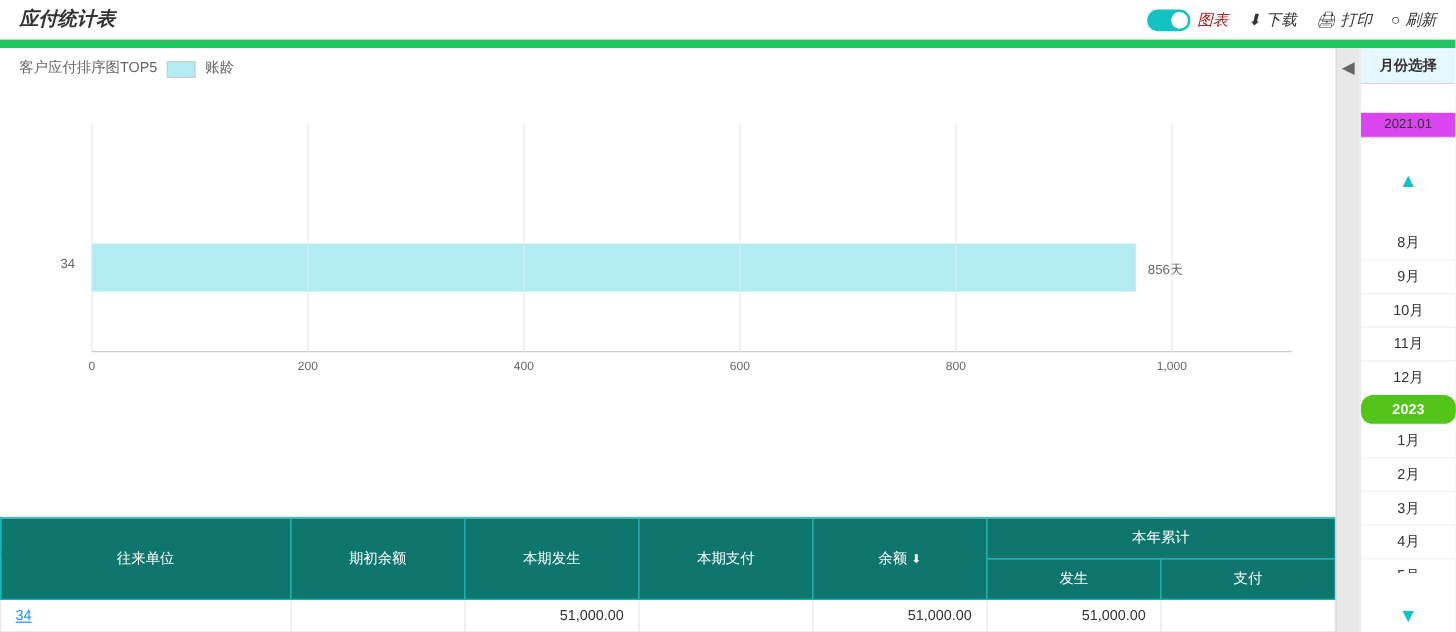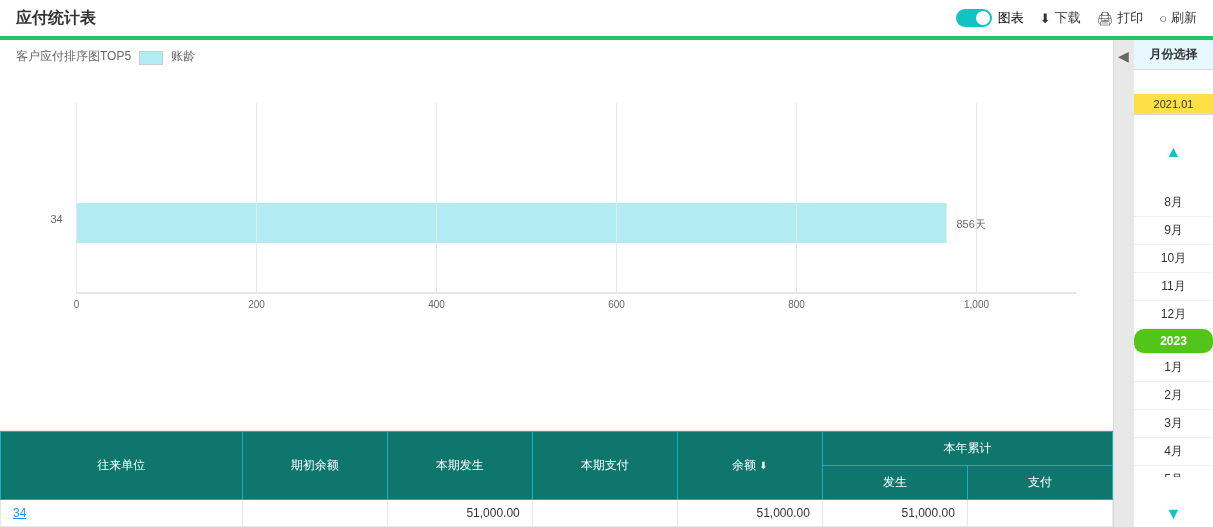--- a/index.html
+++ b/index.html
@@ -1,27 +1,27 @@
 <!DOCTYPE html>
 <html><head>
   <meta charset="utf-8">
   <style>
     * { box-sizing: border-box; margin: 0; padding: 0; }
     body { font-family: 'Microsoft YaHei', Arial, sans-serif; font-size: 12px; background: #f0f2f5; color: #333; }
 
     .app-container { width: 1213px; height: 527px; display: flex; flex-direction: column; background: #fff; overflow: hidden; }
 
     
-    .header { display: flex; align-items: center; justify-content: space-between; padding: 16px 16px; background: #fff; border-bottom: 4px solid #22c55e; height: 40px; }
+    .header { display: flex; align-items: center; justify-content: space-between; padding: 16px 16px; background: #fff; border-bottom: 7px solid #22c55e; height: 40px; font-style: italic; }
     .header-title { font-size: 16px; font-weight: bold; color: #333; }
     .header-actions { display: flex; align-items: center; gap: 16px; }
     .toggle-group { display: flex; align-items: center; gap: 6px; }
     .toggle-switch { width: 36px; height: 18px; background: #13c2c2; border-radius: 9px; position: relative; cursor: pointer; }
     .toggle-switch::after { content: ''; width: 14px; height: 14px; background: #fff; border-radius: 50%; position: absolute; top: 2px; right: 2px; }
-    .toggle-label { font-size: 13px; color: #000000; }
+    .toggle-label { font-size: 13px; color: #b91c1c; }
     .action-btn { display: flex; align-items: center; gap: 4px; font-size: 13px; color: #333; cursor: pointer; }
 
     
     .main-content { display: flex; flex: 1; overflow: hidden; }
 
     
     .left-panel { flex: 1; display: flex; flex-direction: column; overflow: hidden; }
 
     
     .chart-area { flex: 1; padding: 8px 16px; border-bottom: 1px solid #e8e8e8; }
@@ -40,21 +40,21 @@
     .table-area { background: #fff; }
     .data-table { width: 100%; border-collapse: collapse; }
     .data-table th { background: #0f766e; color: #fff; padding: 8px 12px; text-align: center; font-size: 12px; font-weight: normal; border: 1px solid #0fb8b8; }
     .data-table td { padding: 6px 12px; text-align: right; font-size: 12px; border: 1px solid #e8e8e8; }
     .data-table td:first-child { text-align: left; }
     .link-text { color: #1890ff; text-decoration: underline; cursor: pointer; }
 
     
     .right-sidebar { width: 80px; background: #fff; border-left: 1px solid #e8e8e8; display: flex; flex-direction: column; overflow: hidden; gap: 24px; }
     .sidebar-header { background: #e6f7ff; padding: 6px 4px; font-size: 12px; color: #333; text-align: center; border-bottom: 1px solid #d9d9d9; font-weight: bold; }
-    .sidebar-year-input { width: 100%; padding: 4px 4px; font-size: 11px; text-align: center; border: none; border-bottom: 1px solid #d9d9d9; background: #fde047; color: #333; }
+    .sidebar-year-input { width: 100%; padding: 4px 4px; font-size: 11px; text-align: center; border: none; border-bottom: 1px solid #d9d9d9; background: #d946ef; color: #333; }
     .sidebar-nav-btn { width: 100%; background: none; border: none; cursor: pointer; padding: 4px; display: flex; align-items: center; justify-content: center; color: #13c2c2; font-size: 16px; }
     .sidebar-month-list { flex: 1; overflow-y: auto; }
     .sidebar-month-item { padding: 5px 4px; text-align: center; font-size: 12px; cursor: pointer; color: #333; border-bottom: 1px solid #f0f0f0; }
     .sidebar-month-item.current-year { background: #52c41a; color: #fff; font-weight: bold; border-radius: 10px; }
     .sidebar-collapse-btn { width: 20px; background: #e8e8e8; border: none; cursor: pointer; display: flex; align-items: flex-start; justify-content: center; padding-top: 8px; color: #666; font-size: 14px; border-left: 1px solid #d9d9d9; }
 
     .sidebar-wrapper { display: flex; flex-direction: row; }
   </style>
 </head>
 <body>

